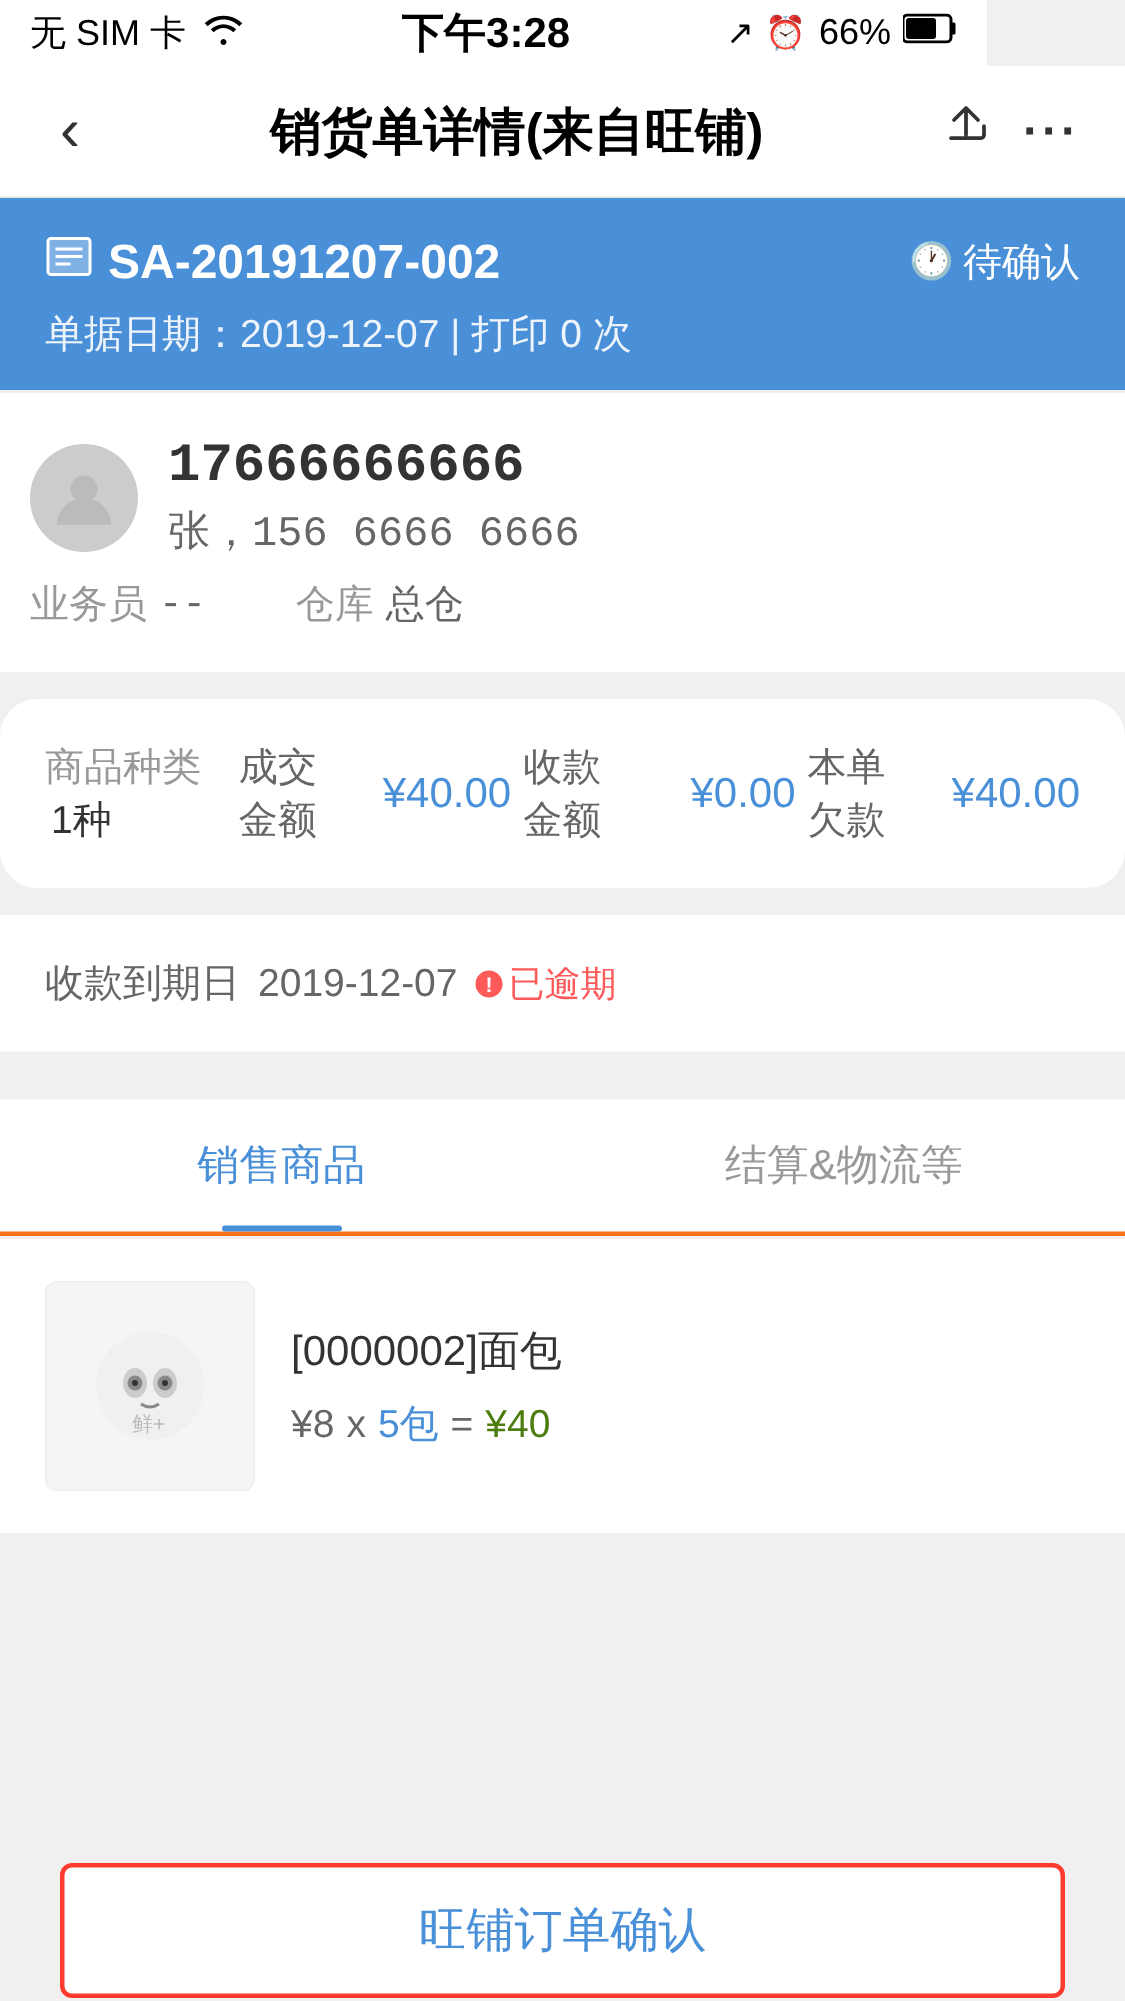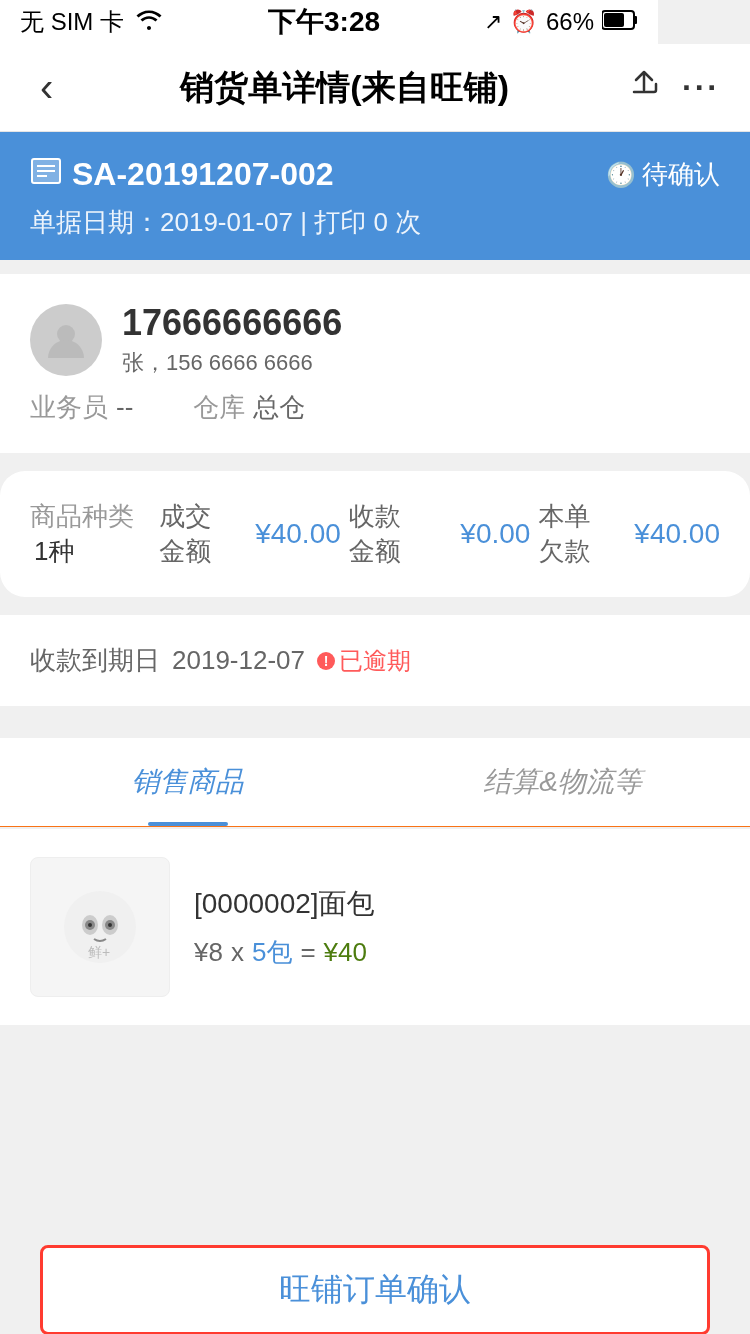--- a/index.html
+++ b/index.html
@@ -55,21 +55,21 @@
     .nav-icon {
       font-size: 30px;
       color: #333;
       cursor: pointer;
     }
 
     
     .order-header {
       background: #4A90D9;
       padding: 24px 30px 20px;
-      margin-bottom: 14px;
+      margin-bottom: 2px;
     }
     .order-header-top {
       display: flex;
       align-items: center;
       justify-content: space-between;
       margin-bottom: 12px;
     }
     .order-id {
       font-size: 32px;
       font-weight: bold;
@@ -86,22 +86,23 @@
       gap: 6px;
     }
     .order-meta {
       font-size: 26px;
       color: rgba(255,255,255,0.9);
     }
 
     
     .customer-card {
       background: #fff;
-      padding: 28px 30px;
+      padding: 28px 20px;
       margin-bottom: 2px;
+      font-family: Liberation Mono, monospace;
     }
     .customer-top {
       display: flex;
       align-items: center;
       gap: 20px;
       margin-bottom: 12px;
     }
     .customer-avatar {
       width: 72px;
       height: 72px;
@@ -113,21 +114,21 @@
       font-size: 36px;
       color: #888;
       flex-shrink: 0;
     }
     .customer-phone {
       font-size: 36px;
       font-weight: 600;
       color: #333;
     }
     .customer-name {
-      font-size: 22px;
+      font-size: 28px;
       color: #666;
       margin-top: 4px;
     }
     .customer-meta {
       display: flex;
       gap: 60px;
       margin-top: 10px;
     }
     .customer-meta-item {
       display: flex;
@@ -194,22 +195,21 @@
       justify-content: center;
       color: white;
       font-size: 14px;
       font-weight: bold;
     }
 
     
     .tabs-container {
       background: #fff;
       display: flex;
-      border-bottom: 1px solid #f97316;
-      font-style: italic;
+      border-bottom: 3px solid #f97316;
     }
     .tab-item {
       flex: 1;
       height: 88px;
       display: flex;
       flex-direction: column;
       align-items: center;
       justify-content: center;
       font-size: 28px;
       cursor: pointer;
@@ -345,21 +345,21 @@
         </svg>
       </span>
       <span>SA-20191207-002</span>
     </div>
     <div class="order-status">
       <span style="font-size:24px;">🕐</span>
       <span>待确认</span>
     </div>
   </div>
   <div class="order-meta">
-    <span>单据日期：2019-01-07</span>
+    <span>单据日期：2019-12-07</span>
     <span> | </span>
     <span>打印 0 次</span>
   </div>
 </div>
 
 <div class="customer-card">
   <div class="customer-top">
     <div class="customer-avatar">
       <svg width="48" height="48" viewBox="0 0 48 48" fill="none">
         <circle cx="24" cy="18" r="9" fill="#bbb"></circle>

